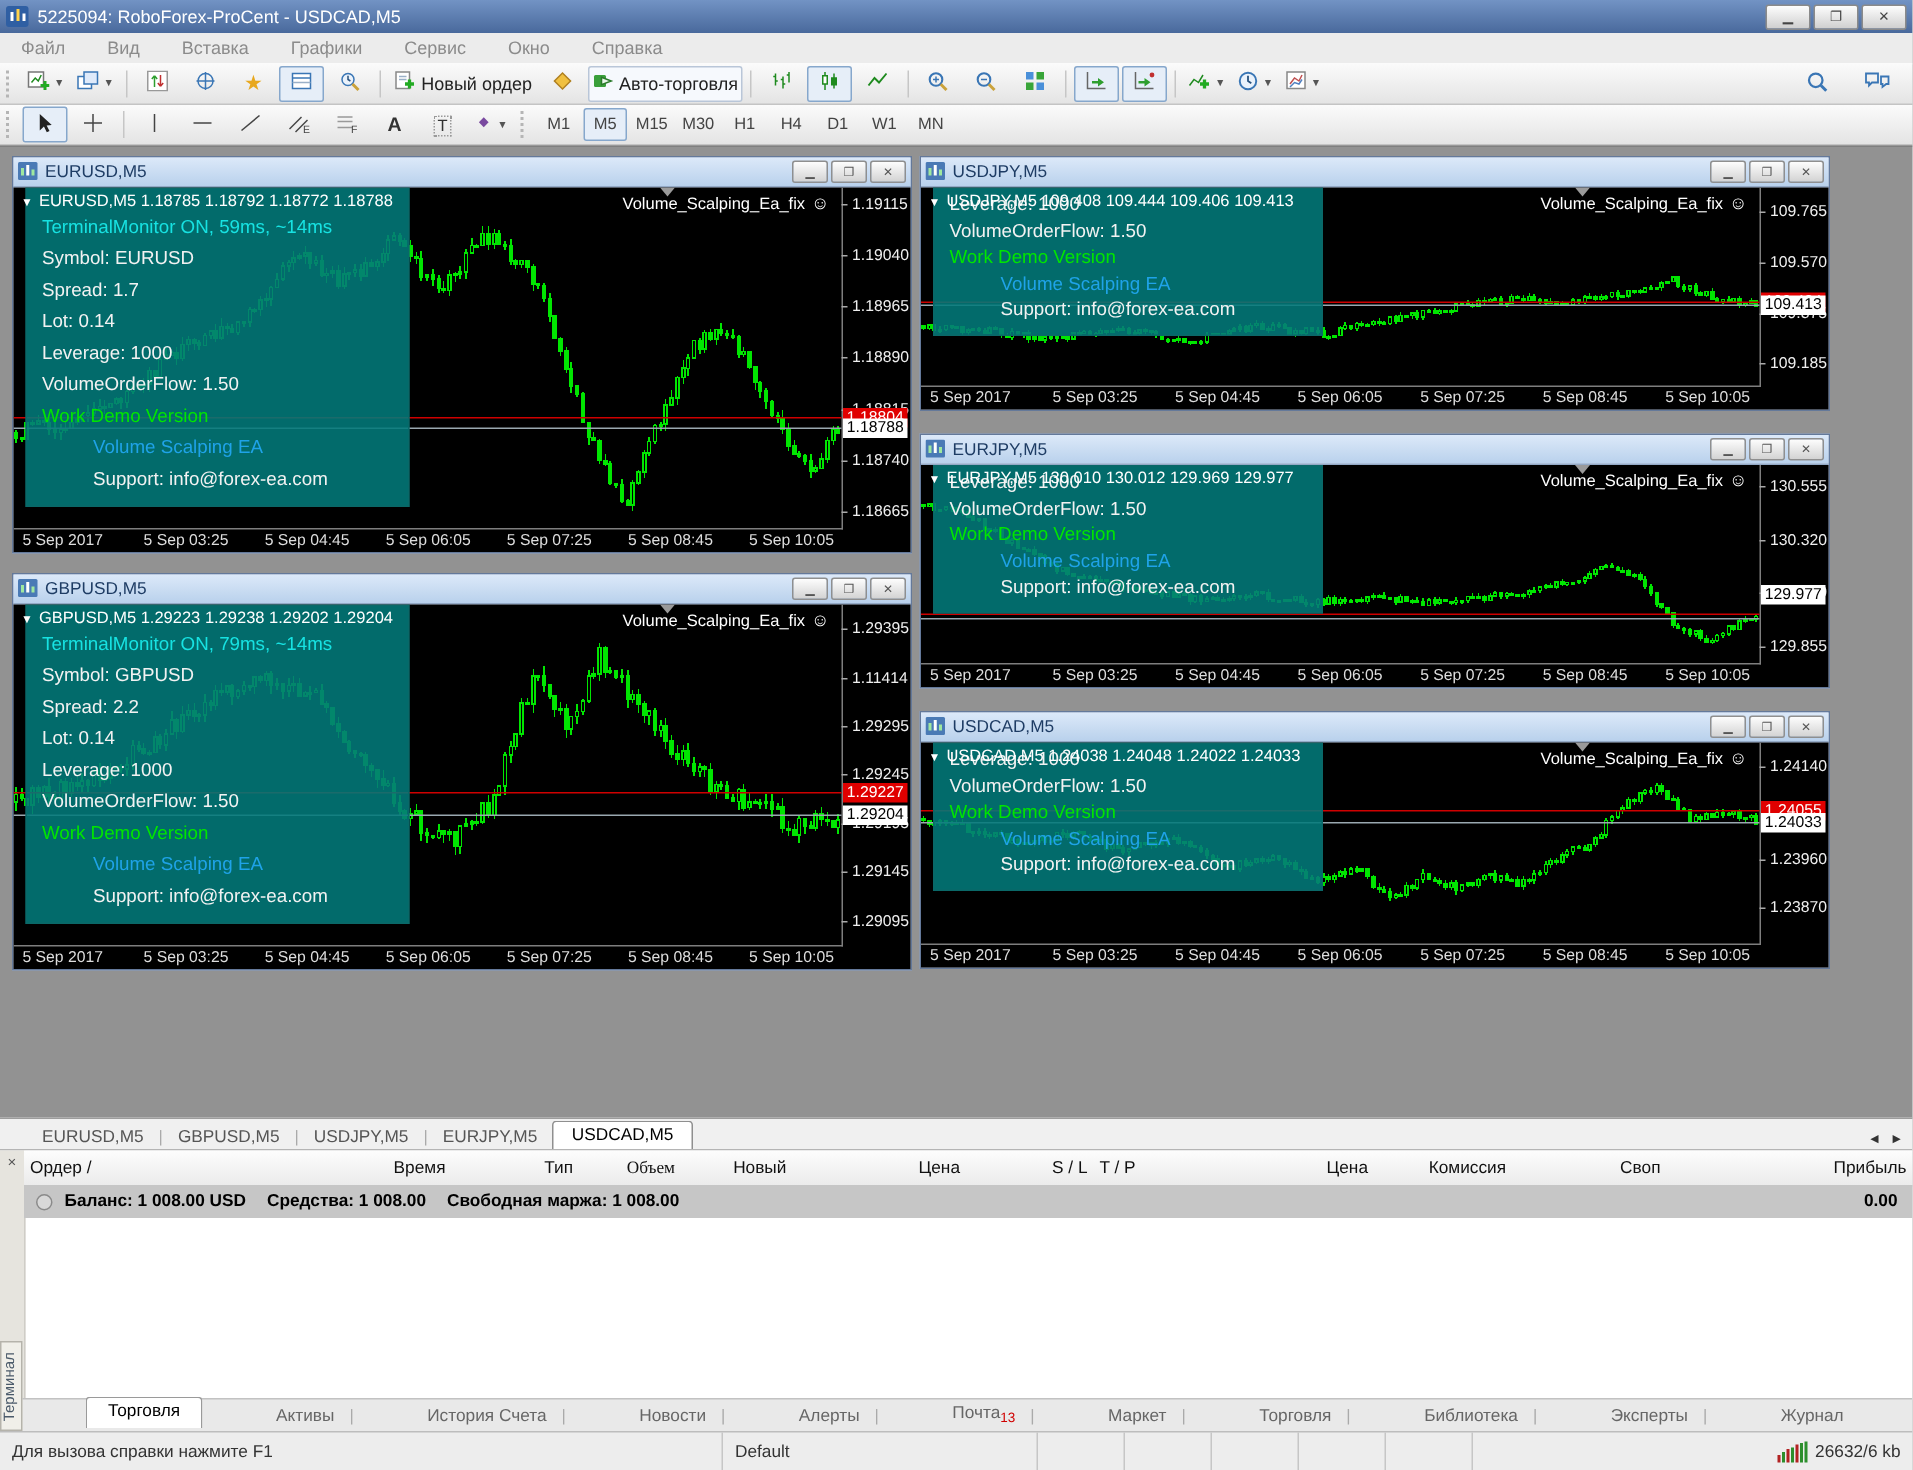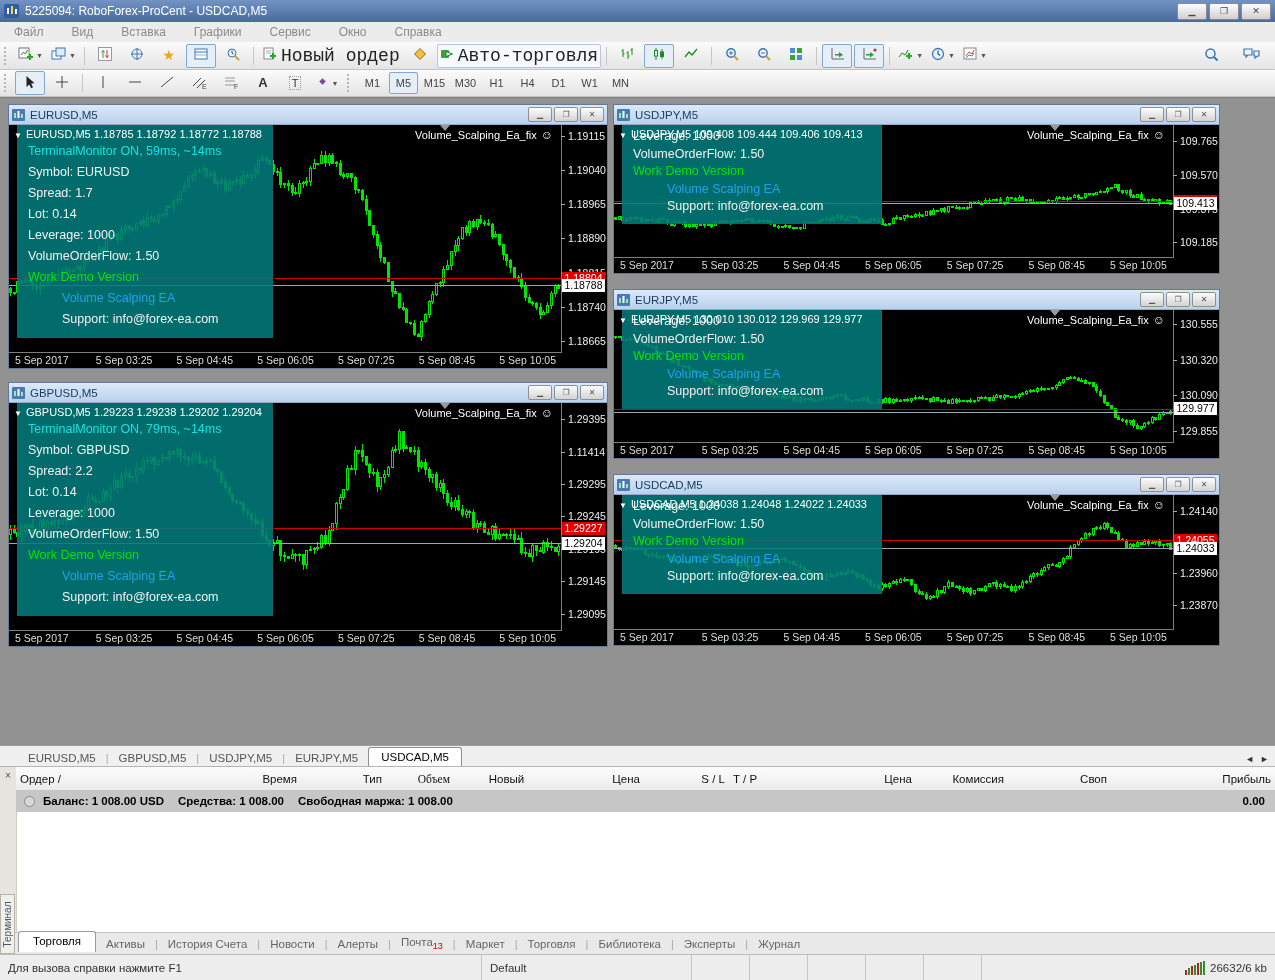--- a/index.html
+++ b/index.html
@@ -21,21 +21,21 @@
   
   .toolbar{position:absolute;left:0;width:1275px;background:linear-gradient(#fbfbfb,#e4e4e4);
     border-bottom:1px solid #c4c4c4;display:flex;align-items:center;}
   #toolbar1{top:42px;height:27px;}
   #toolbar2{top:70px;height:26px;}
   .grip{width:5px;height:18px;margin:0 3px 0 4px;border-left:2px dotted #b5b5b5;}
   .tbtn{height:22px;min-width:24px;padding:0 2px;margin:0 1px;display:flex;align-items:center;
     justify-content:center;border:1px solid transparent;border-radius:2px;font-size:12px;color:#333;}
   .tbtn.active{background:#e6eef8;border:1px solid #86a7cc;}
   .tbtn.framed{border:1px solid #b9c6d8;background:#f6f9fd;}
-  .tbtn .lbl{margin-left:4px;font-size:18px;color:#222;white-space:nowrap;font-family:Liberation Mono, monospace;}
+  .tbtn .lbl{margin-left:4px;font-size:12px;color:#222;white-space:nowrap;}
   .caret{font-size:7px;color:#555;margin-left:3px;}
   .tsep{width:1px;height:18px;background:#c6c6c6;margin:0 4px;}
   .glyph-ic{font-size:13px;line-height:1;}
   .tf-btn{height:20px;min-width:27px;margin:0 1px;display:flex;align-items:center;justify-content:center;
     font-size:11px;color:#444;border:1px solid transparent;border-radius:2px;}
   .tf-btn.active{background:#e6eef8;border:1px solid #86a7cc;}
   #tb1-right{margin-left:auto;display:flex;align-items:center;padding-right:8px;gap:8px;}
   
   #mdi{position:absolute;left:0;top:97px;width:1275px;height:648px;background:#929292;
     border-top:1px solid #7f7f7f;}
@@ -93,21 +93,21 @@
   #t-balance .orb{width:9px;height:9px;border-radius:50%;border:1.5px solid #8a8a8a;background:#d8d8d8;
     margin:0 8px 0 8px;}
   #t-balance .seg{margin-right:14px;white-space:nowrap;}
   #t-balance .profit{margin-left:auto;padding-right:10px;}
   #side-tab{position:absolute;left:0;top:894px;width:15px;height:60px;background:#f0efe9;
     border:1px solid #b5b3ab;box-sizing:border-box;display:flex;align-items:center;justify-content:center;}
   #side-tab span{transform:rotate(-90deg);font-size:10px;color:#4a5a6a;white-space:nowrap;}
   
   #bottom-tabs{position:absolute;left:0;top:932px;width:1275px;height:22px;background:#e9e9e9;
     border-top:1px solid #c2c2c2;display:flex;align-items:center;padding-left:18px;box-sizing:border-box;}
-  .btab{font-size:11.5px;color:#666;padding:2px 10px;}
+  .btab{font-size:11.5px;color:#666;padding:2px 10px;margin-left:39px;}
   .btab sub{color:#d00000;font-size:9px;}
   .btab.active{background:#fff;border:1px solid #9a9a9a;border-bottom:none;border-radius:3px 3px 0 0;
     color:#000;padding:3px 14px 5px;margin-top:-4px;}
   .btab-sep{color:#aaa;font-size:11px;}
   
   #statusbar{position:absolute;left:0;top:954px;width:1275px;height:26px;background:#ededed;
     border-top:1px solid #bdbdbd;display:flex;align-items:center;font-size:11.5px;color:#333;}
   .st-cell{height:100%;display:flex;align-items:center;padding:0 8px;border-right:1px solid #c6c6c6;
     box-sizing:border-box;}
   #st-traffic{margin-left:auto;border-right:none;display:flex;align-items:center;gap:5px;}
@@ -1803,21 +1803,21 @@
           <div class="ea-label" style="right: 54px;">Volume_Scalping_Ea_fix<span class="smiley">☺</span></div>
           <div class="scale-col" style="height: 132px;">
             <div class="scale-dash" style="top: 14px;"></div>
             <div class="scale-tick" style="top: 8px;">130.555</div>
             <div class="scale-dash" style="top: 50px;"></div>
             <div class="scale-tick" style="top: 44px;">130.320</div>
             <div class="scale-dash" style="top: 85px;"></div>
             <div class="scale-tick" style="top: 79px;">130.090</div>
             <div class="scale-dash" style="top: 121px;"></div>
             <div class="scale-tick" style="top: 115px;">129.855</div>
-            <div class="price-badge badge-bid" style="top: 92px;">129.977</div>
+            <div class="price-badge badge-bid" style="top: 80px;">129.977</div>
           </div>
           <div class="time-axis" style="top: 133px;">
             <span class="time-label" style="left: 1%;">5 Sep 2017</span>
             <span class="time-label" style="left: 14.5%;">5 Sep 03:25</span>
             <span class="time-label" style="left: 28%;">5 Sep 04:45</span>
             <span class="time-label" style="left: 41.5%;">5 Sep 06:05</span>
             <span class="time-label" style="left: 55%;">5 Sep 07:25</span>
             <span class="time-label" style="left: 68.5%;">5 Sep 08:45</span>
             <span class="time-label" style="left: 82%;">5 Sep 10:05</span>
           </div>

